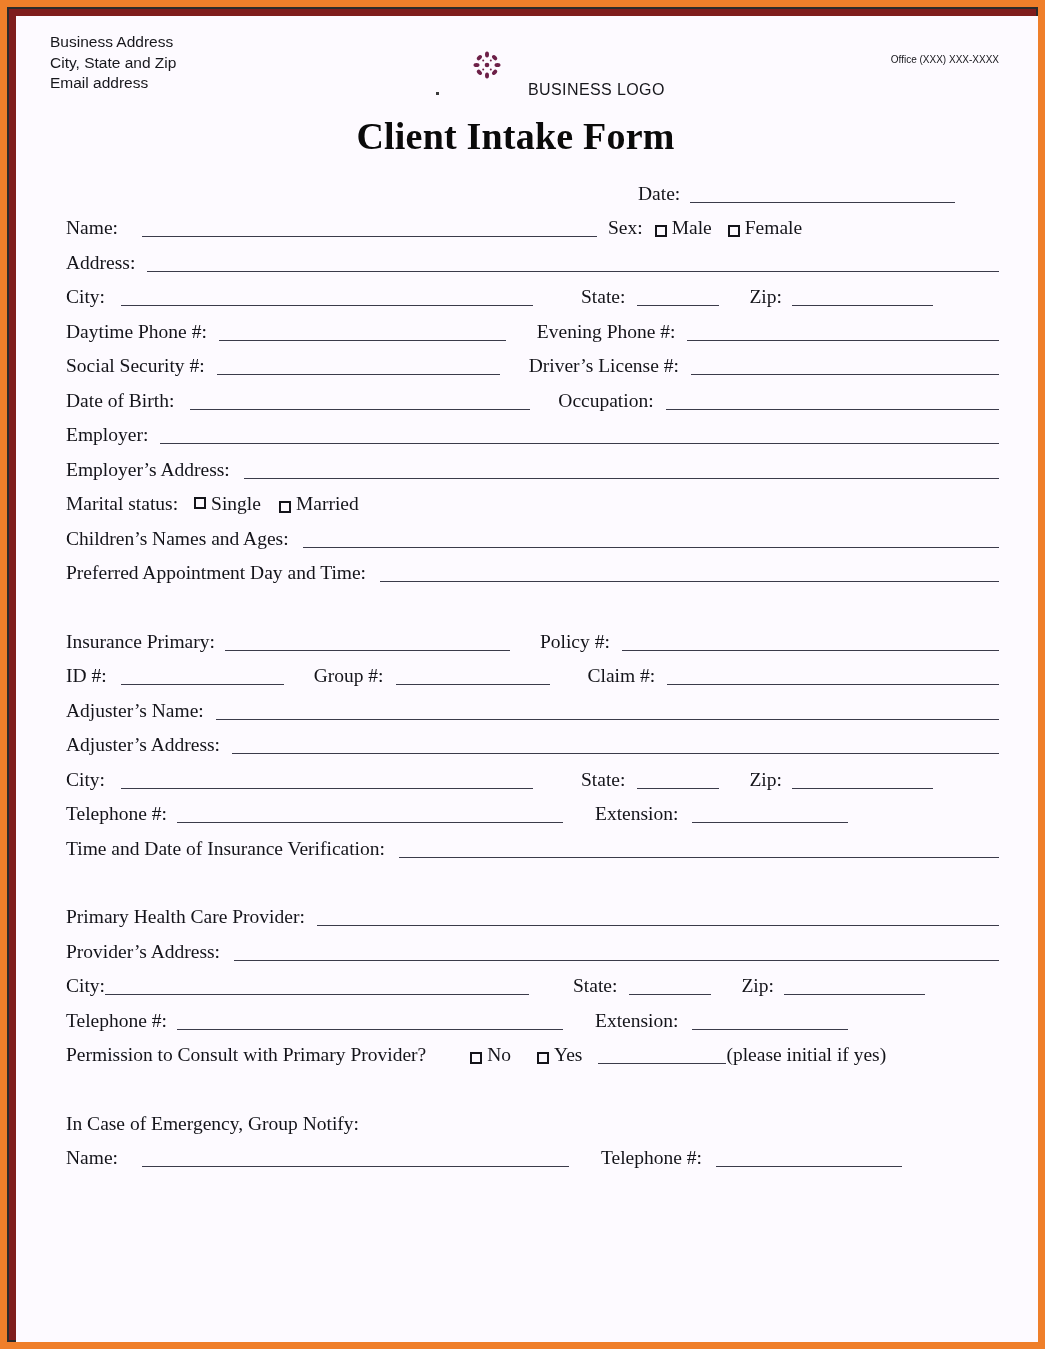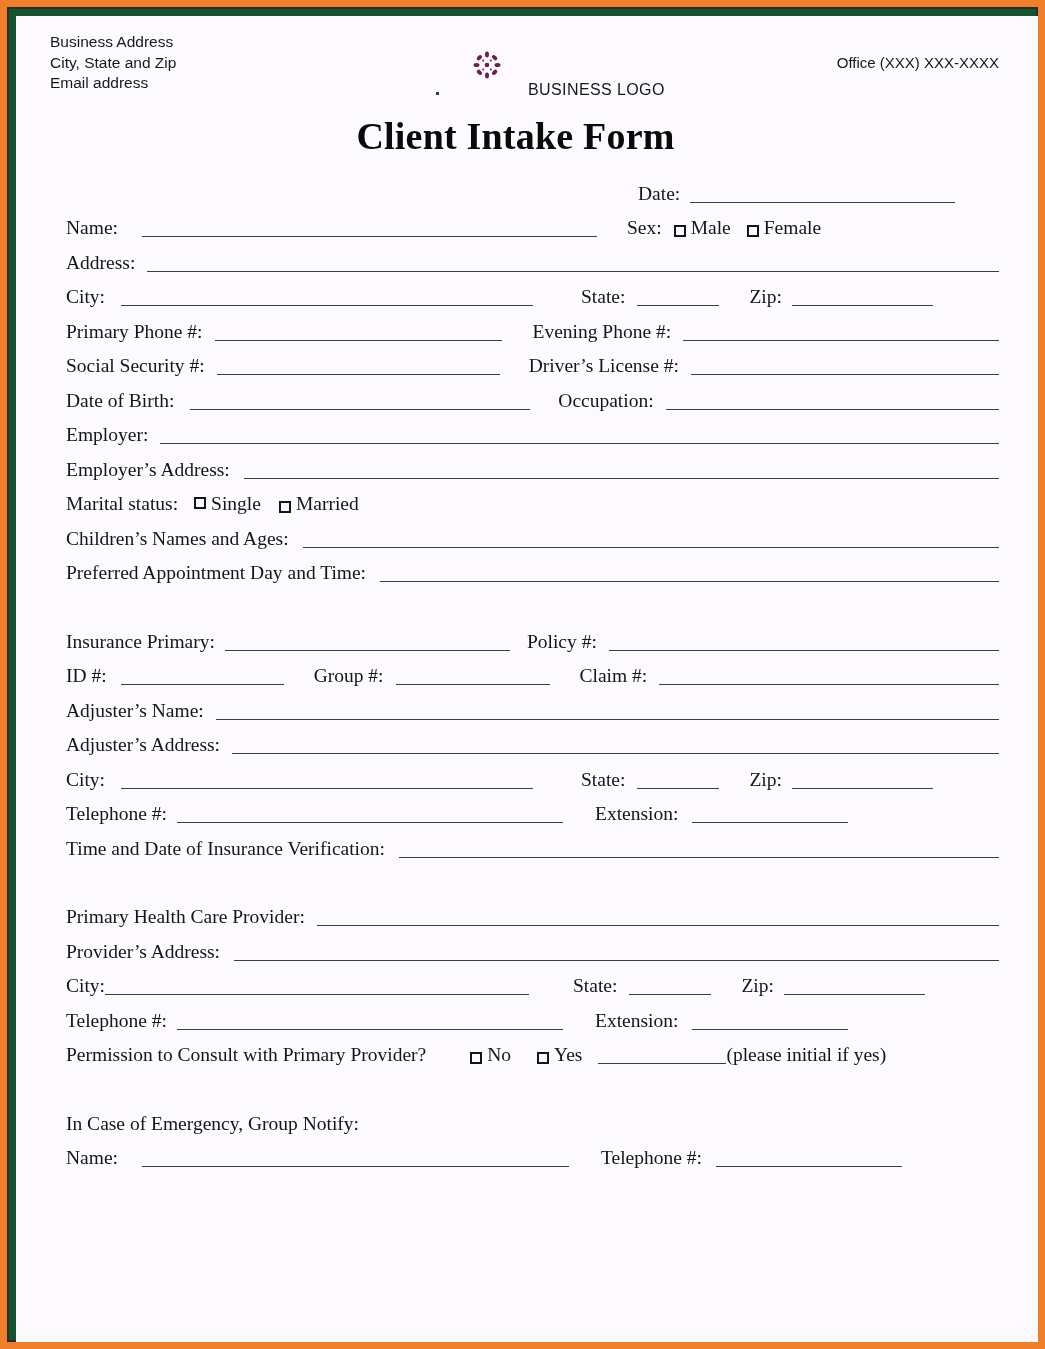--- a/index.html
+++ b/index.html
@@ -12,21 +12,21 @@
     height: 1349px;
     font-family: "Liberation Serif", "DejaVu Serif", serif;
   }
 
   
   #page {
     position: relative;
     box-sizing: border-box;
     width: 1045px;
     height: 1349px;
-    background: #14532d;
+    background: #7f1d1d;
     border: 7px solid #ef7f2a;
     outline: 2px solid #2b2b2b;
     outline-offset: -9px;
     overflow: hidden;
   }
   #sheet {
     position: absolute;
     left: 9px; top: 9px;
     width: 1027px;
     height: 1331px;
@@ -46,21 +46,21 @@
     font-family: "Liberation Sans", "DejaVu Sans", sans-serif;
     font-size: 15.5px;
     line-height: 20.5px;
     color: #17171c;
     white-space: pre;
   }
   .hdr-right {
     position: absolute;
     right: 10px; top: 26px;
     font-family: "Liberation Sans", "DejaVu Sans", sans-serif;
-    font-size: 15px;
+    font-size: 10px;
     color: #17171c;
     white-space: nowrap;
   }
   .hdr-logo {
     position: absolute;
     left: 382px; top: 20px;
     width: 260px;
     height: 52px;
   }
   .logo-mark {
@@ -177,21 +177,21 @@
 
       <div class="row">
         <span style="width:588px"></span>
         <span class="lbl">Date:</span>
         <span class="ln" style="width:265px;margin-left:10px"></span>
       </div>
 
       <div class="row">
         <span class="left-pad lbl">Name:</span>
         <span class="ln" style="width:455px;margin-left:24px"></span>
-        <span class="lbl" style="margin-left:30px">Sex:</span>
+        <span class="lbl" style="margin-left:11px">Sex:</span>
         <span style="margin-left:12px;display:inline-flex;align-items:flex-end">
           <span class="cb"></span>
           <span class="lbl">Male</span>
         </span>
         <span style="margin-left:16px;display:inline-flex;align-items:flex-end">
           <span class="cb"></span>
           <span class="lbl">Female</span>
         </span>
       </div>
 
@@ -203,21 +203,21 @@
       <div class="row">
         <span class="left-pad lbl">City:</span>
         <span class="ln" style="width:412px;margin-left:16px"></span>
         <span class="lbl" style="margin-left:48px">State:</span>
         <span class="ln" style="width:82px;margin-left:12px"></span>
         <span class="lbl" style="margin-left:30px">Zip:</span>
         <span class="ln" style="width:141px;margin-left:10px"></span>
       </div>
 
       <div class="row">
-        <span class="left-pad lbl">Primary Phone #:</span>
+        <span class="left-pad lbl">Daytime Phone #:</span>
         <span class="ln" style="width:287px;margin-left:12px"></span>
         <span class="lbl" style="margin-left:31px">Evening Phone #:</span>
         <span class="ln flex" style="margin-left:12px;margin-right:10px"></span>
       </div>
 
       <div class="row">
         <span class="left-pad lbl">Social Security #:</span>
         <span class="ln" style="width:283px;margin-left:12px"></span>
         <span class="lbl" style="margin-left:29px">Driver’s License #:</span>
         <span class="ln flex" style="margin-left:12px;margin-right:10px"></span>
@@ -261,30 +261,30 @@
       <div class="row">
         <span class="left-pad lbl">Preferred Appointment Day and Time:</span>
         <span class="ln flex" style="margin-left:14px;margin-right:10px"></span>
       </div>
 
       <div class="gap-lg"></div>
 
       <div class="row">
         <span class="left-pad lbl">Insurance Primary:</span>
         <span class="ln" style="width:285px;margin-left:10px"></span>
-        <span class="lbl" style="margin-left:17px">Policy #:</span>
+        <span class="lbl" style="margin-left:30px">Policy #:</span>
         <span class="ln flex" style="margin-left:12px;margin-right:10px"></span>
       </div>
 
       <div class="row">
         <span class="left-pad lbl">ID #:</span>
         <span class="ln" style="width:163px;margin-left:14px"></span>
         <span class="lbl" style="margin-left:30px">Group #:</span>
         <span class="ln" style="width:154px;margin-left:12px"></span>
-        <span class="lbl" style="margin-left:30px">Claim #:</span>
+        <span class="lbl" style="margin-left:38px">Claim #:</span>
         <span class="ln flex" style="margin-left:12px;margin-right:10px"></span>
       </div>
 
       <div class="row">
         <span class="left-pad lbl">Adjuster’s Name:</span>
         <span class="ln flex" style="margin-left:12px;margin-right:10px"></span>
       </div>
 
       <div class="row">
         <span class="left-pad lbl">Adjuster’s Address:</span>

